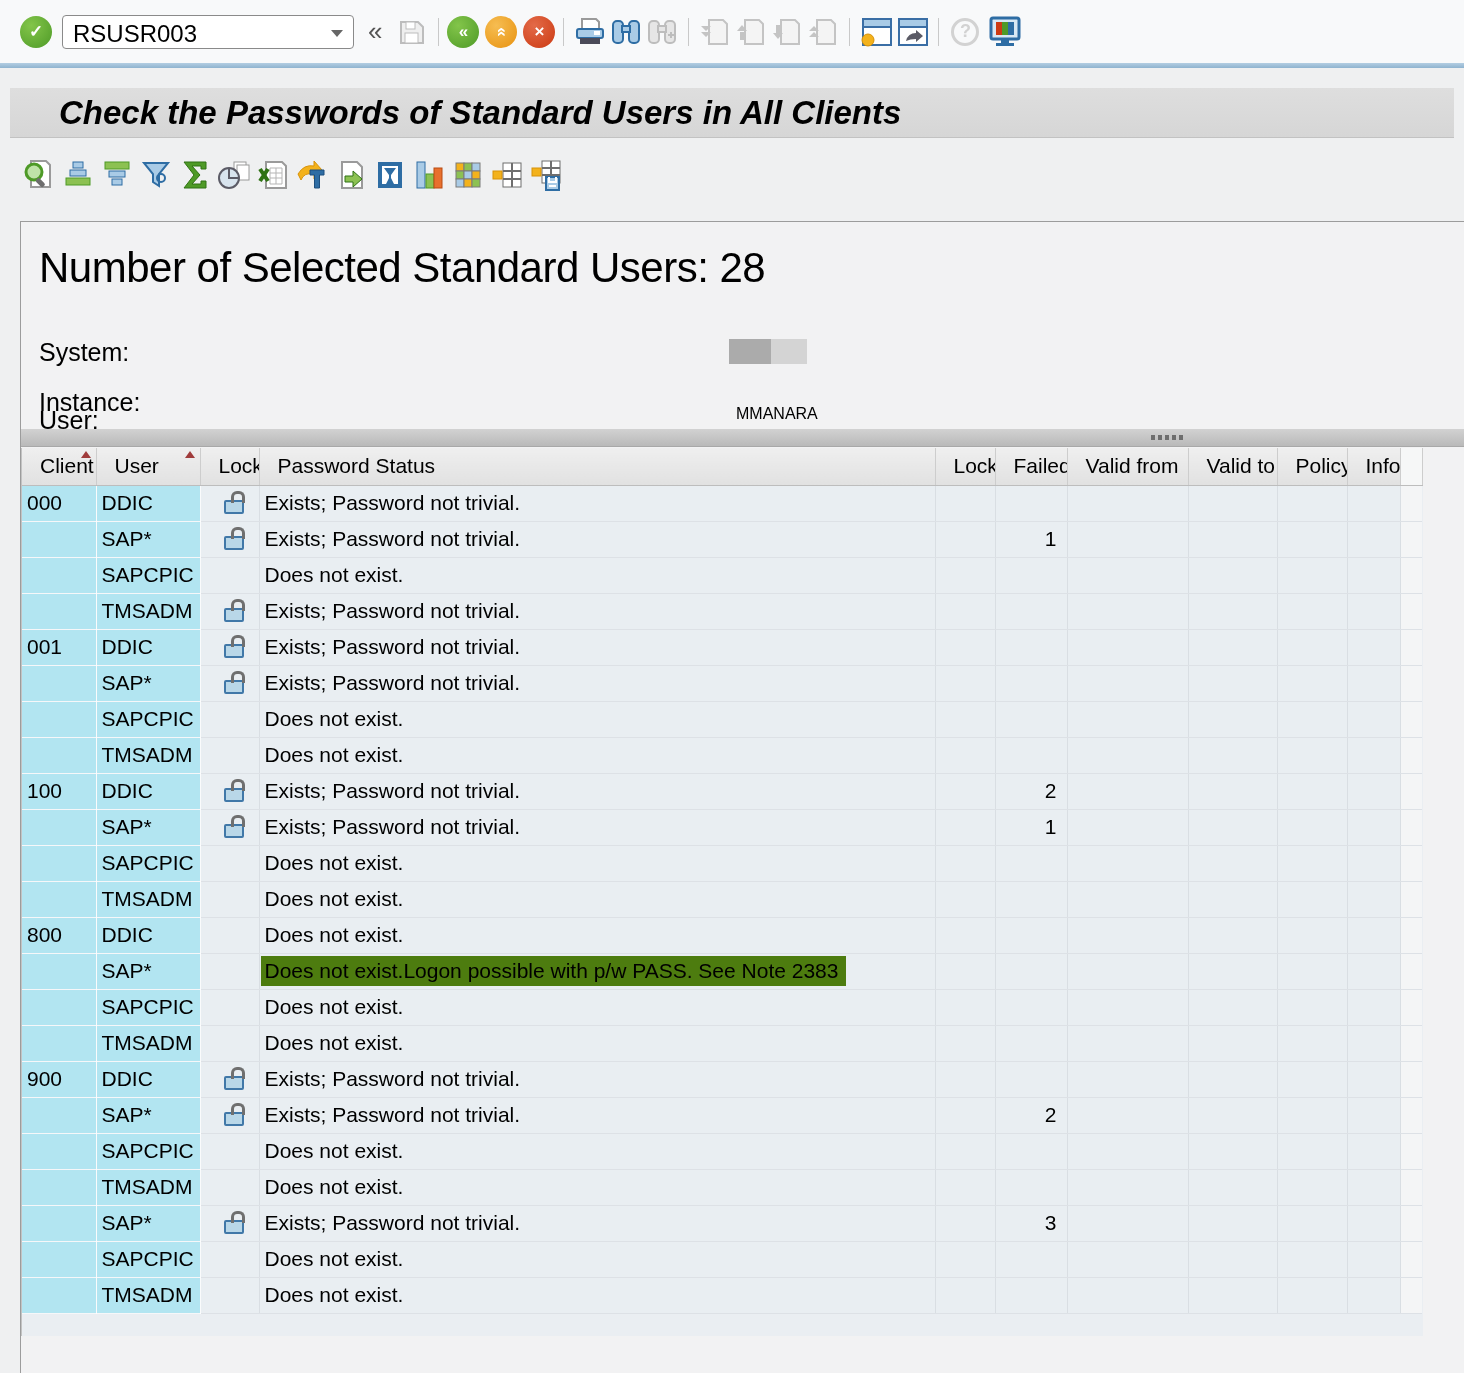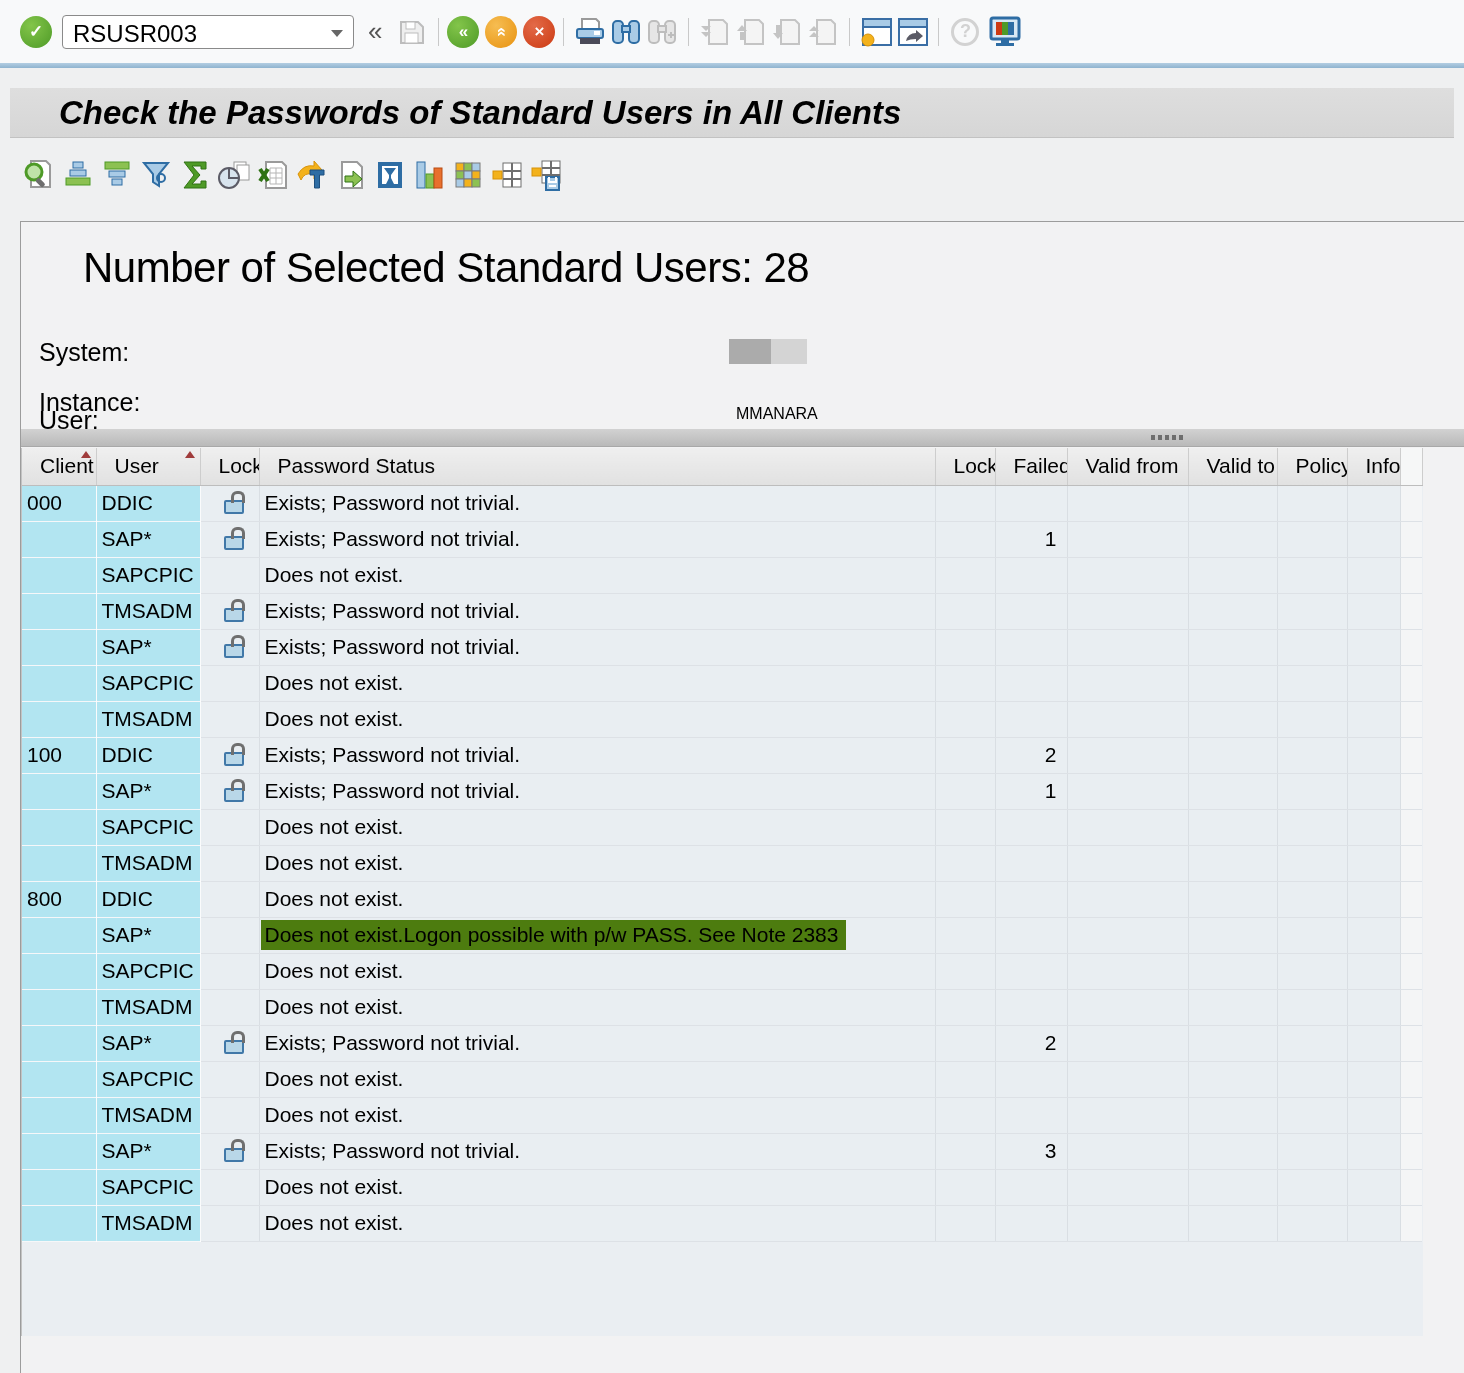--- a/index.html
+++ b/index.html
@@ -45,21 +45,21 @@
   }
   .titlebar h1{ font-size:33px; font-style:italic; font-weight:bold; margin-left:49px; letter-spacing:0; }
   
   .alvbar{ position:absolute; left:22px; top:152px; height:46px; display:flex; align-items:center; gap:6px; }
   .abtn{ width:33px; height:36px; display:flex; align-items:center; justify-content:center; }
   
   .panel{
     position:absolute; left:20px; top:221px; width:1444px; height:1152px;
     background:#f2f2f3; border-top:1px solid #9c9c9c; border-left:1px solid #9c9c9c;
   }
-  .report-heading{ position:absolute; left:18px; top:22px; font-size:42px; letter-spacing:-0.5px;margin-left:44px; }
+  .report-heading{ position:absolute; left:18px; top:22px; font-size:42px; letter-spacing:-0.5px; }
   .info-label{ position:absolute; left:18px; font-size:25px; font-weight:normal; }
   .lbl-system{ top:116px; } .lbl-instance{ top:166px; } .lbl-user{ top:184px; }
   .redact1{ position:absolute; left:708px; top:117px; width:42px; height:25px; background:#ababab; }
   .redact2{ position:absolute; left:750px; top:117px; width:36px; height:25px; background:#d4d4d4; }
   .user-value{ position:absolute; left:715px; top:183px; font-size:16px; }
   
   .splitter{ position:absolute; left:0px; top:207px; width:1444px; height:18px;
     background:linear-gradient(#d2d2d2,#b9b9b9); border-bottom:1px solid #a8a8a8; }
   .splitter .dots{ position:absolute; left:1130px; top:6px; display:flex; gap:3px; }
   .splitter .dots i{ width:4px; height:5px; background:#6e6e6e; display:block; }
@@ -419,20 +419,33 @@
             <td>Exists; Password not trivial.</td>
             <td></td>
             <td class="num"></td>
             <td></td>
             <td></td>
             <td></td>
             <td></td>
             <td class="fill"></td>
           </tr>
           <tr>
+            <td class="blue">001</td>
+            <td class="blue">DDIC</td>
+            <td><span class="padlock"></span></td>
+            <td>Exists; Password not trivial.</td>
+            <td></td>
+            <td class="num"></td>
+            <td></td>
+            <td></td>
+            <td></td>
+            <td></td>
+            <td class="fill"></td>
+          </tr>
+          <tr>
             <td class="blue"></td>
             <td class="blue">SAP*</td>
             <td><span class="padlock"></span></td>
             <td>Exists; Password not trivial.</td>
             <td></td>
             <td class="num"></td>
             <td></td>
             <td></td>
             <td></td>
             <td></td>
@@ -553,20 +566,33 @@
             <td></td>
             <td></td>
             <td></td>
             <td class="fill"></td>
           </tr>
           <tr>
             <td class="blue"></td>
             <td class="blue">TMSADM</td>
             <td></td>
             <td>Does not exist.</td>
+            <td></td>
+            <td class="num"></td>
+            <td></td>
+            <td></td>
+            <td></td>
+            <td></td>
+            <td class="fill"></td>
+          </tr>
+          <tr>
+            <td class="blue">900</td>
+            <td class="blue">DDIC</td>
+            <td><span class="padlock"></span></td>
+            <td>Exists; Password not trivial.</td>
             <td></td>
             <td class="num"></td>
             <td></td>
             <td></td>
             <td></td>
             <td></td>
             <td class="fill"></td>
           </tr>
           <tr>
             <td class="blue"></td>

